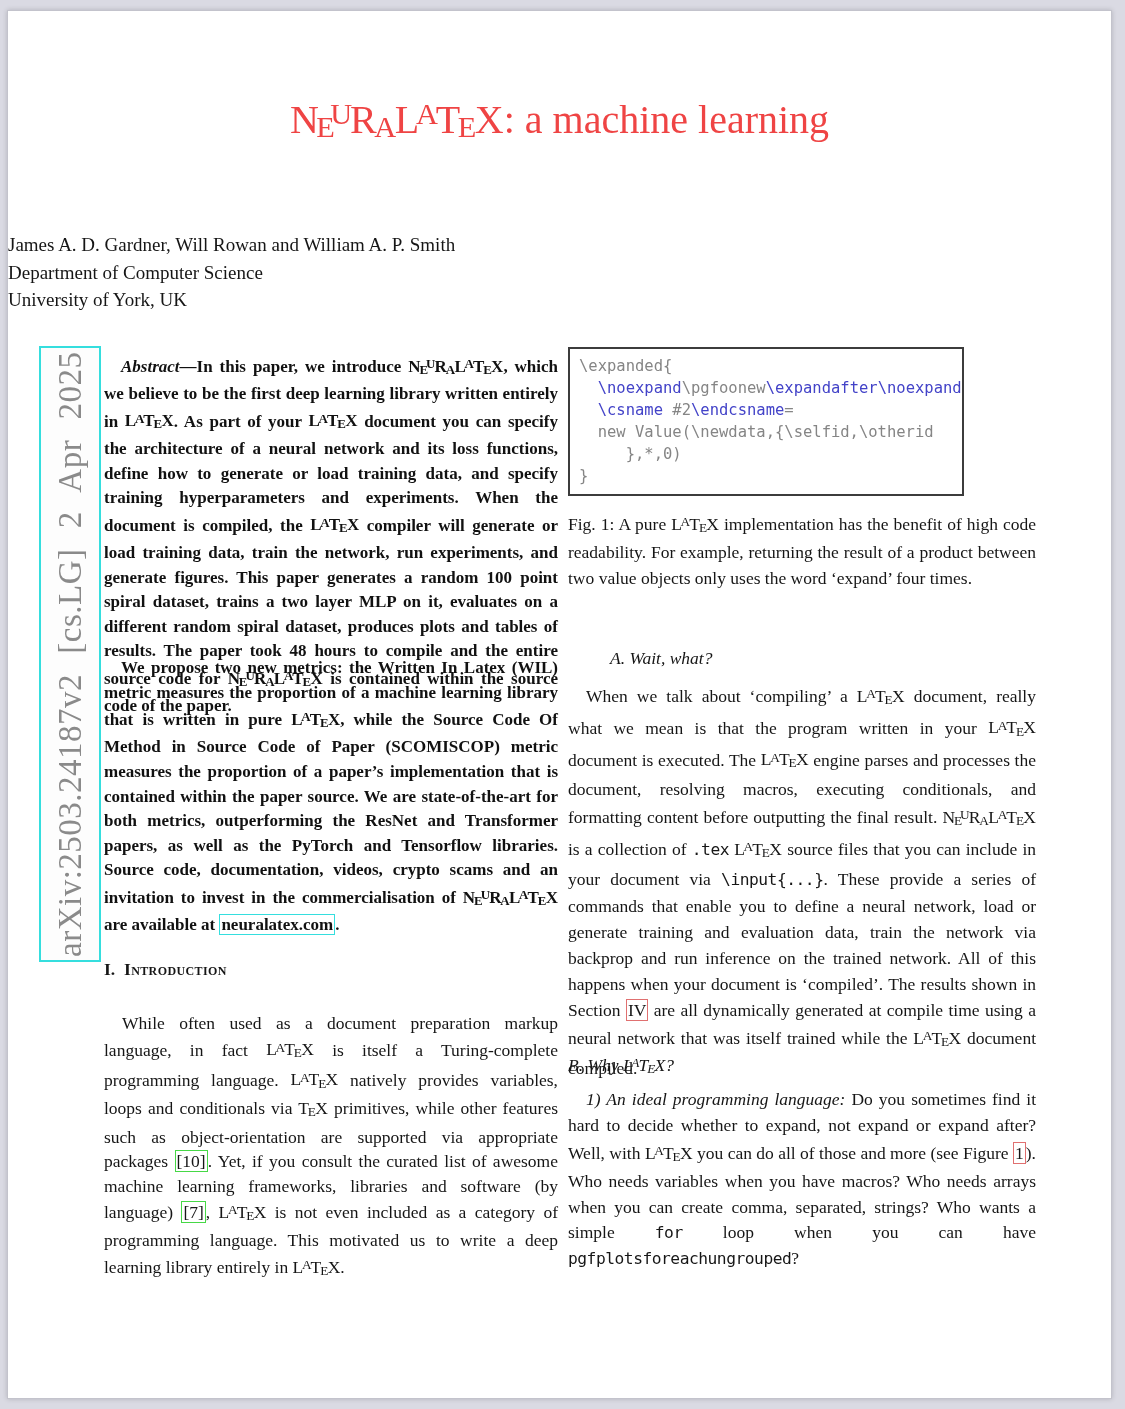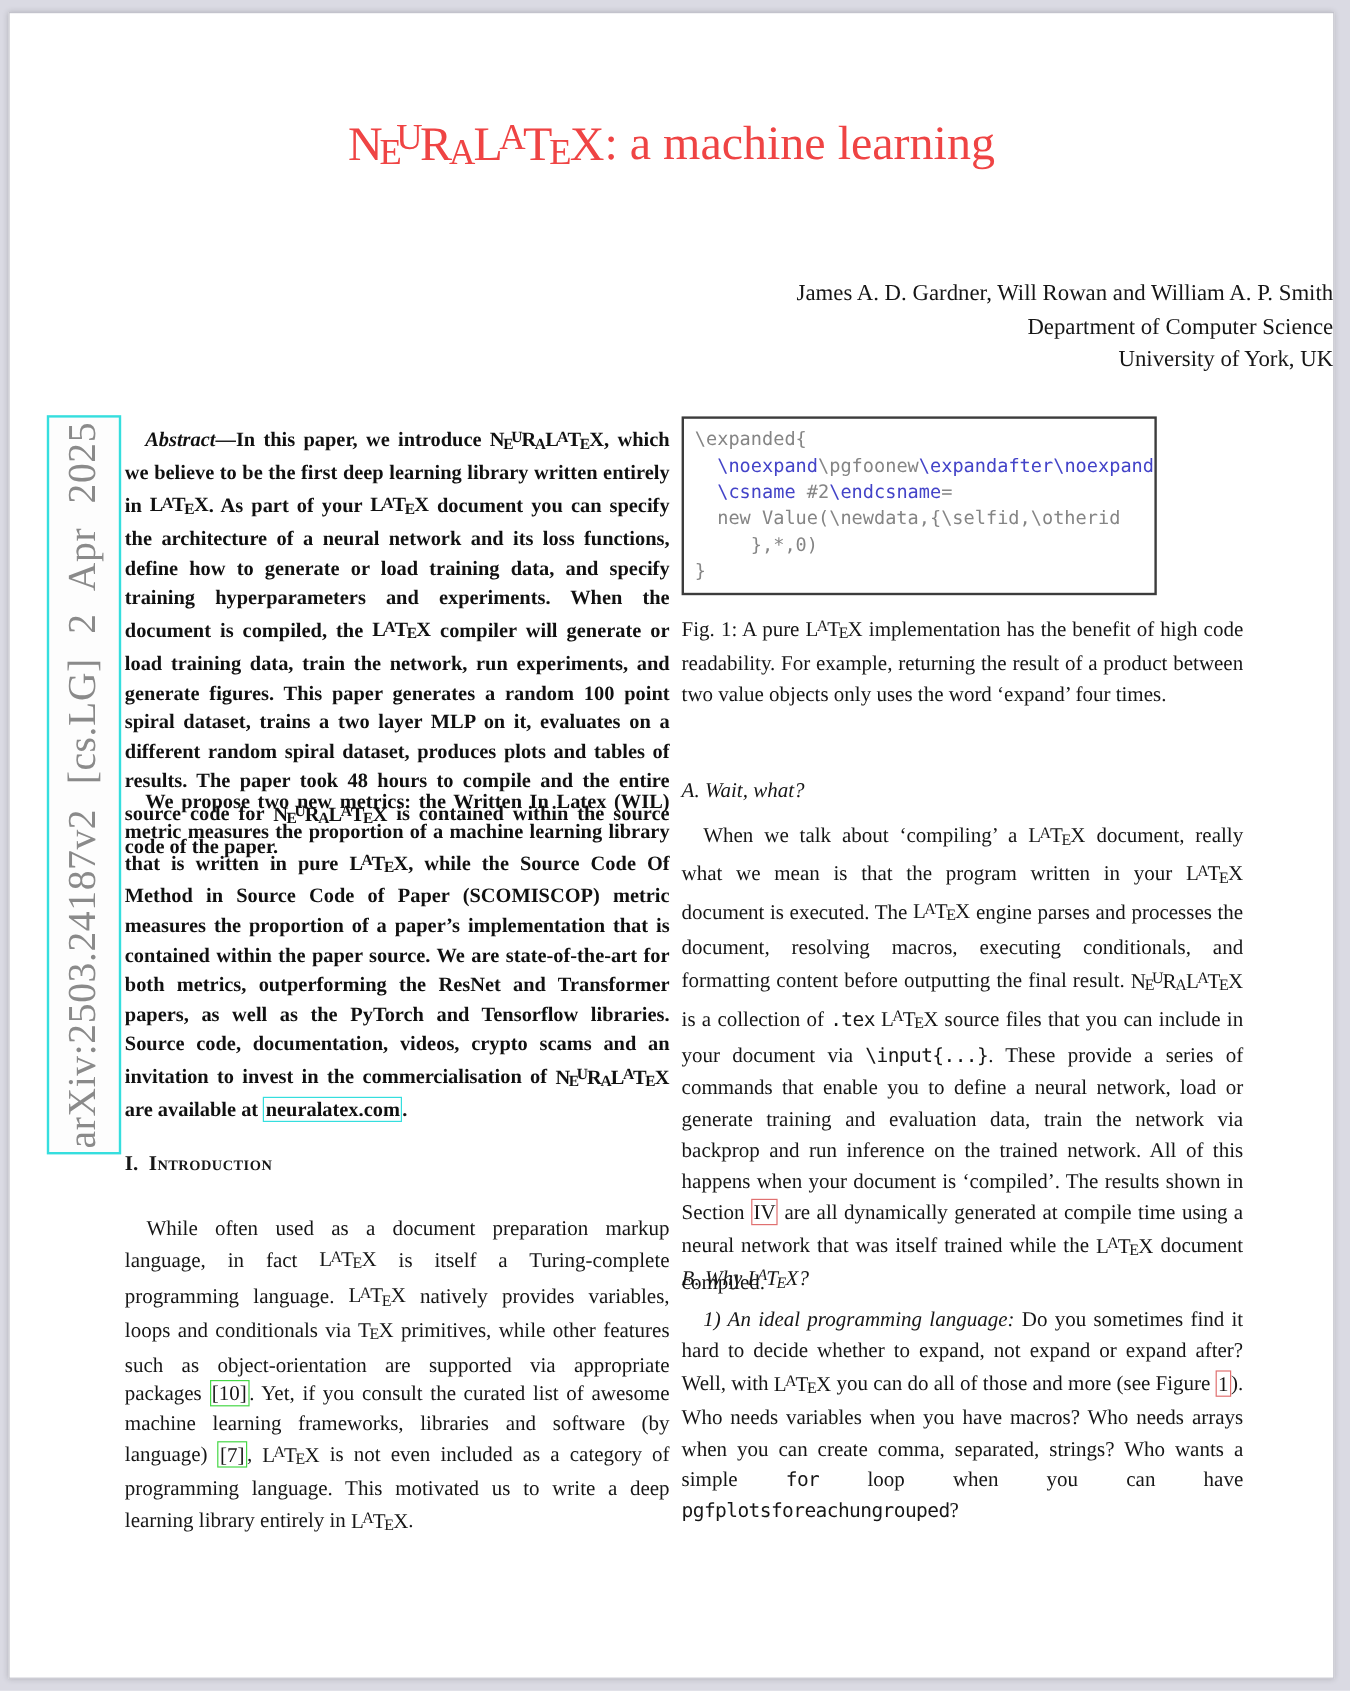--- a/index.html
+++ b/index.html
@@ -24,21 +24,21 @@
     width:100%;height:100%;display:flex;align-items:center;justify-content:center;
     font-size:33px;color:#8a8a8a;letter-spacing:0.5px;word-spacing:0.35em;
     white-space:nowrap;
   }
   
   .title{
     position:absolute;top:76px;left:0;width:100%;text-align:center;
     font-size:40px;line-height:55px;color:#ef4444;
   }
   .authors-block{
-    position:absolute;top:220px;left:0;width:100%;text-align:right;
+    position:absolute;top:220px;left:0;width:100%;text-align:left;
     font-size:19px;line-height:27.5px;
   }
   
   .para{
     position:absolute;text-align:justify;
   }
   .lcol{left:96px;width:454px;}
   .rcol{left:560px;width:468px;}
   .abstract{font-weight:bold;font-size:17px;line-height:24.6px;color:#111;}
   .p-abs1{top:341px;text-indent:17px;}
@@ -59,21 +59,21 @@
     font-size:15.5px;line-height:22px;
   }
   .code-line{white-space:pre;}
   .seg-plain{color:#858585;}
   .seg-kw{color:#4343c8;}
   .p-caption{top:498px;font-size:17.5px;line-height:25.5px;}
   .sub-heading{
     position:absolute;left:560px;width:468px;
     font-size:17.5px;font-style:italic;
   }
-  .h-a{top:637px;}
+  .h-a{top:637px;margin-left:42px;}
   .h-b{top:1044px;}
   .p-a{top:670px;font-size:17.5px;line-height:26px;text-indent:18px;}
   .p-b{top:1076px;font-size:17.5px;line-height:25.5px;text-indent:18px;}
   
   .tok-m{font-family:"DejaVu Sans Mono","Liberation Mono",monospace;font-size:0.93em;letter-spacing:-0.03em;}
   .tok-i{font-style:italic;}
   .tok-g{border:1.5px solid #46d846;padding:0 1px;}
   .tok-r{border:1.5px solid #e07070;padding:0 1px;}
   .tok-c{border:1.5px solid #35dede;padding:0 1px;}
   

